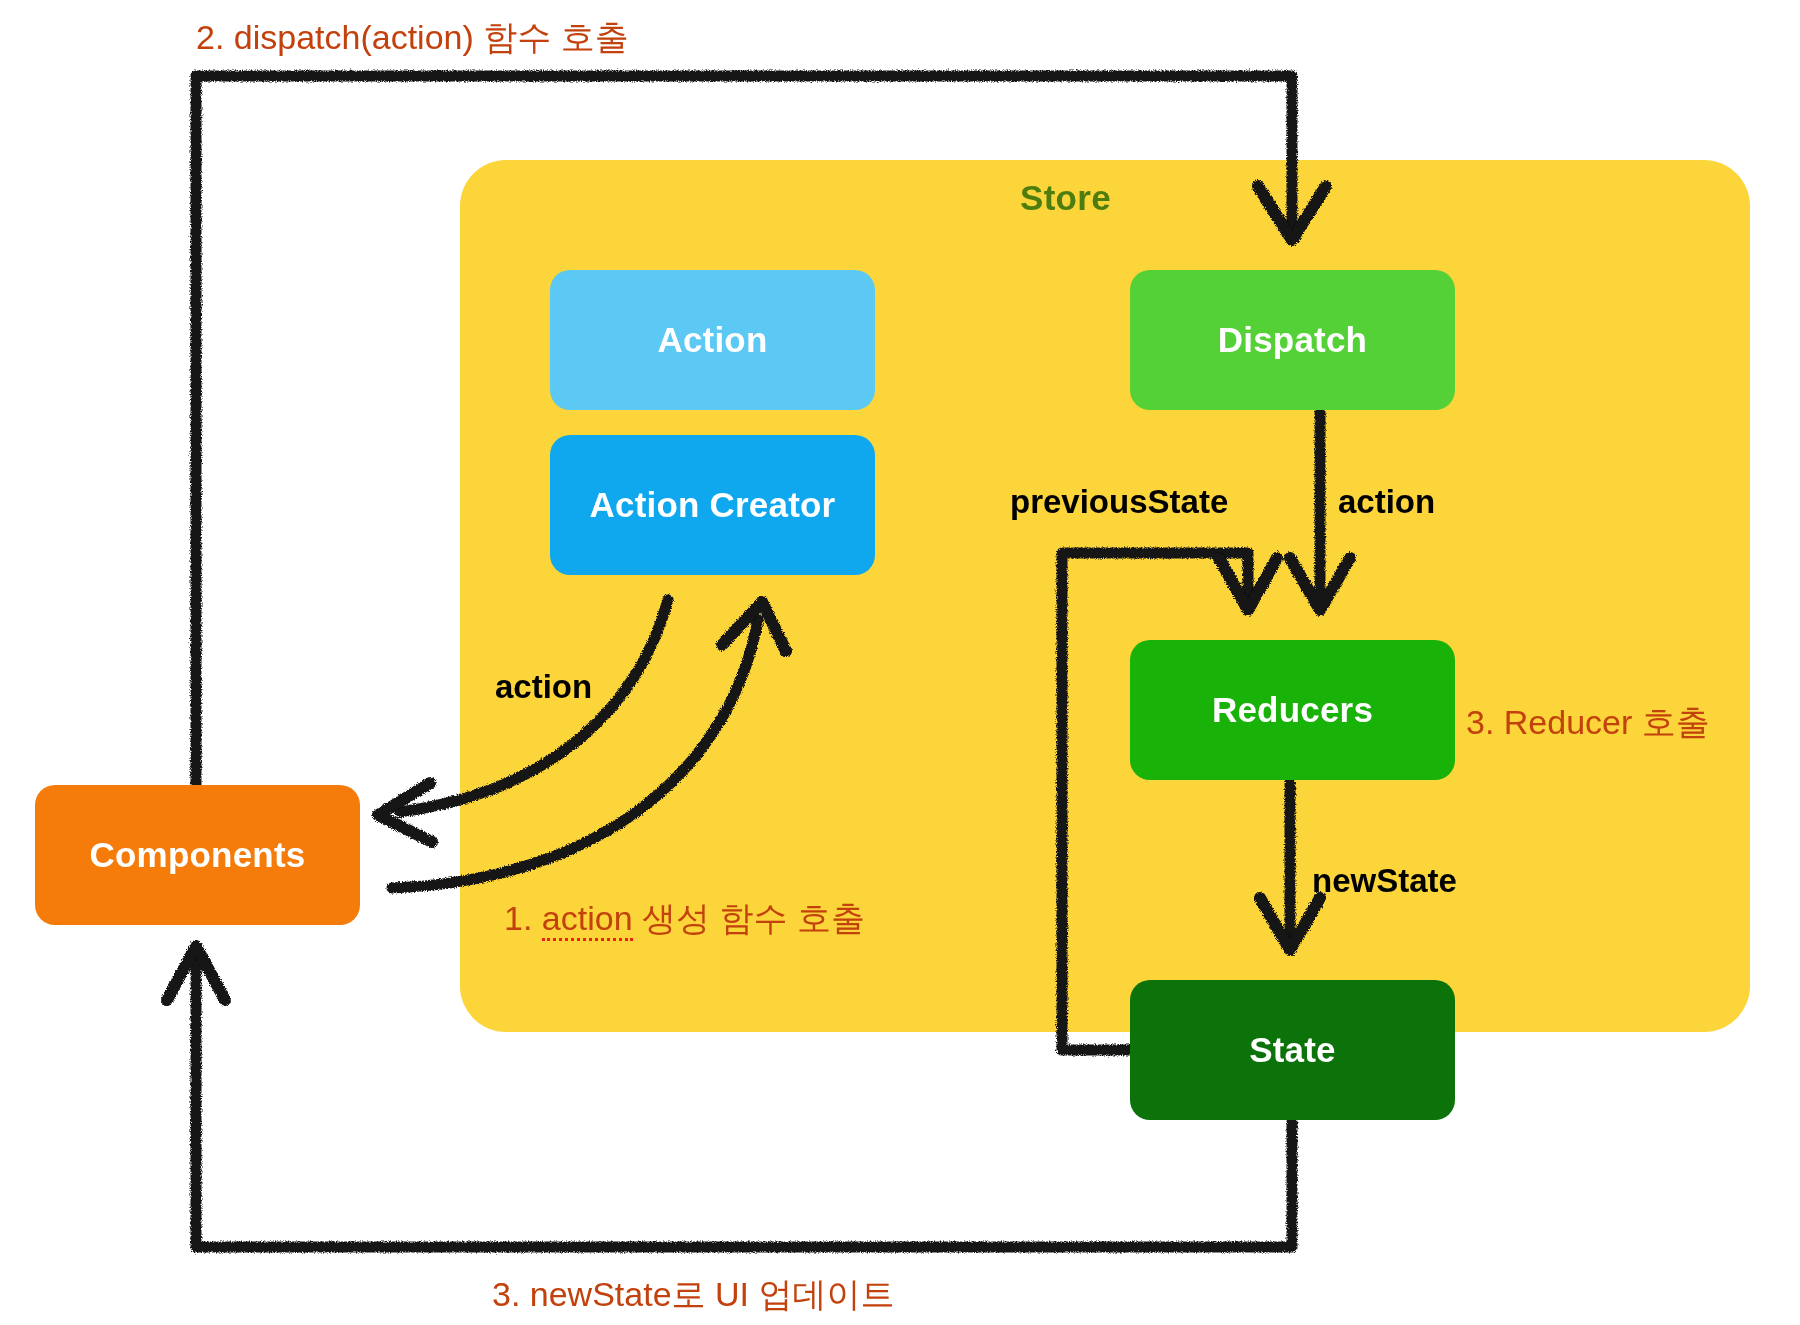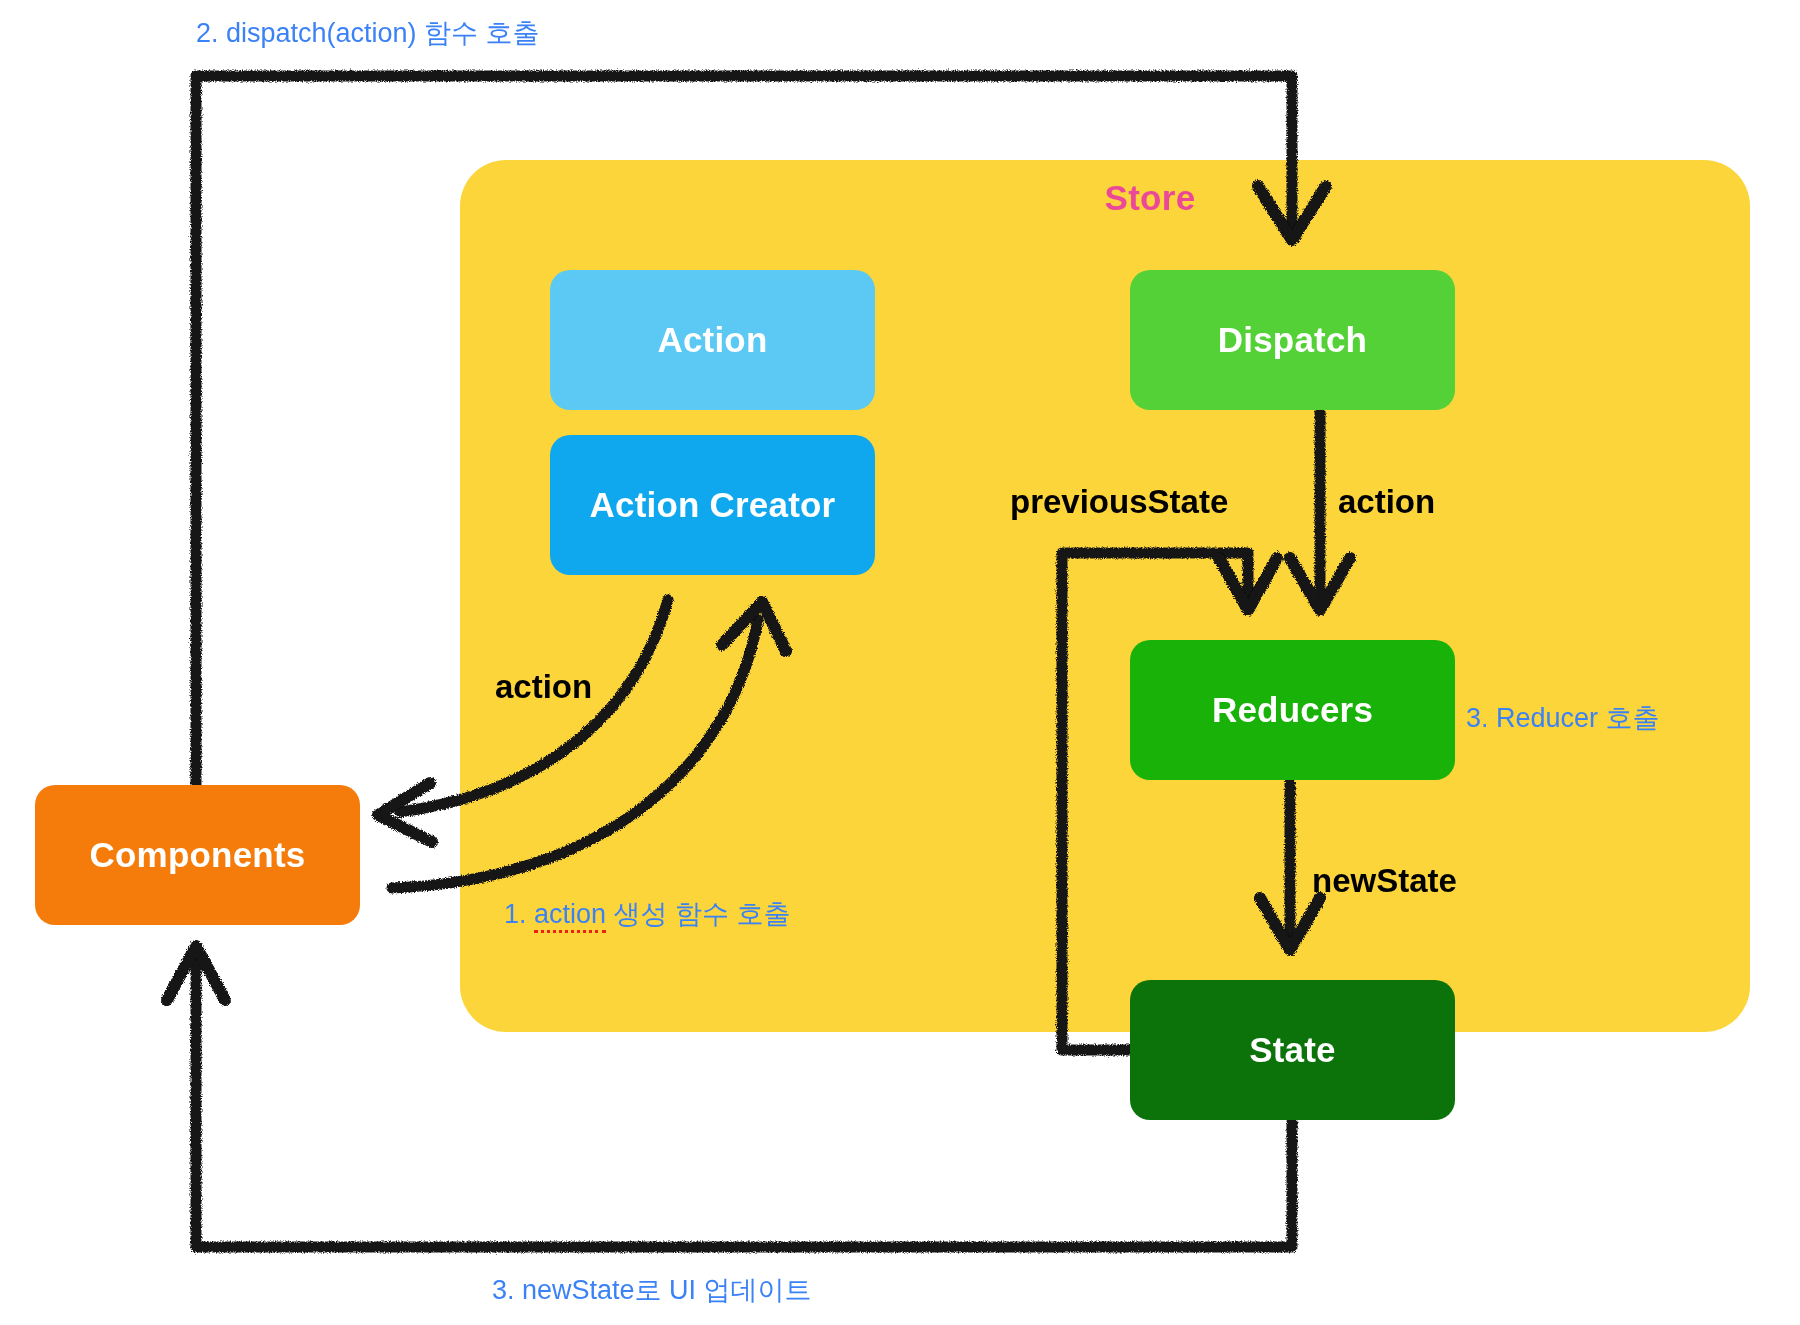--- a/index.html
+++ b/index.html
@@ -33,22 +33,22 @@
     width: 1290px;
     height: 022px;
     background: #FBD53A;
     border-radius: 46px;
   }
   .store-label {
     position: absolute;
     left: 1020px;
     top: 178px;
     width: 260px;
-    text-align: center;
-    color: #ec4899;
+    text-align: left;
+    color: #4d7c0f;
     font-size: 35px;
     font-weight: bold;
     letter-spacing: .3px;
   }
 
   .node {
     position: absolute;
     border-radius: 20px;
     display: flex;
     align-items: center;
@@ -74,22 +74,22 @@
     font-weight: bold;
     white-space: nowrap;
   }
   .lbl-prev-state { left: 1010px; top: 483px; }
   .lbl-action-dispatch { left: 1338px; top: 483px; }
   .lbl-new-state { left: 1312px; top: 838px; margin-top: 24px; }
   .lbl-action-curve { left: 495px;  top: 668px; }
 
   .annot {
     position: absolute;
-    color: #3b82f6;
-    font-size: 27px;
+    color: #c2410c;
+    font-size: 34px;
     font-weight: normal;
     white-space: nowrap;
   }
   .annot-2 { left: 196px;  top: 15px; }
   .annot-1 { left: 504px;  top: 896px; }
   .annot-3 { left: 1466px; top: 684px; margin-top: 16px; }
   .annot-4 { left: 492px;  top: 1272px; }
 
   .annot .dotted-underline {
     border-bottom: 3px dotted #EE2014;

